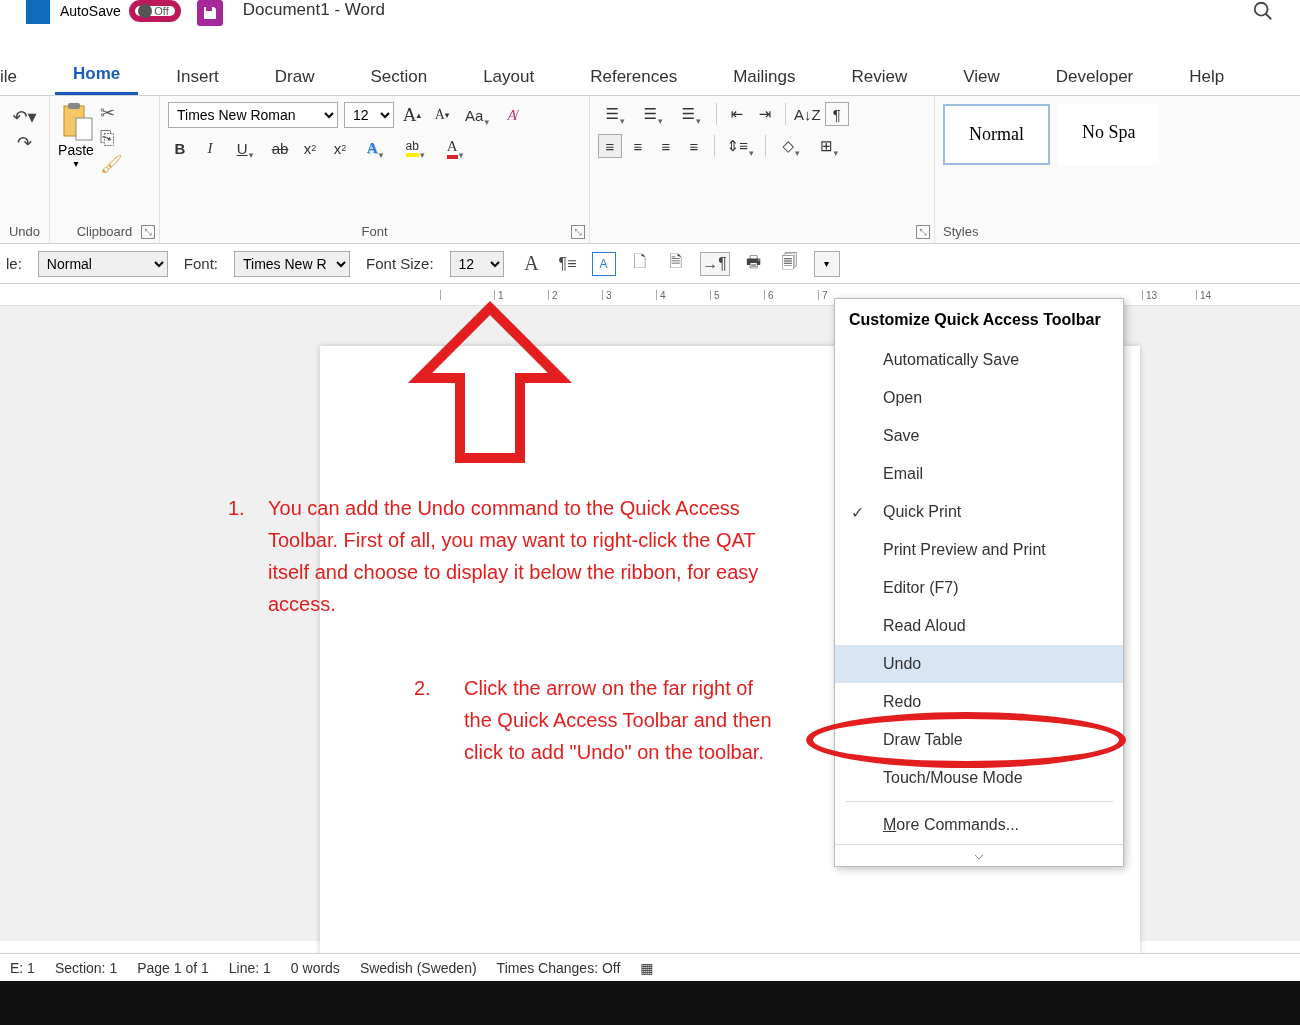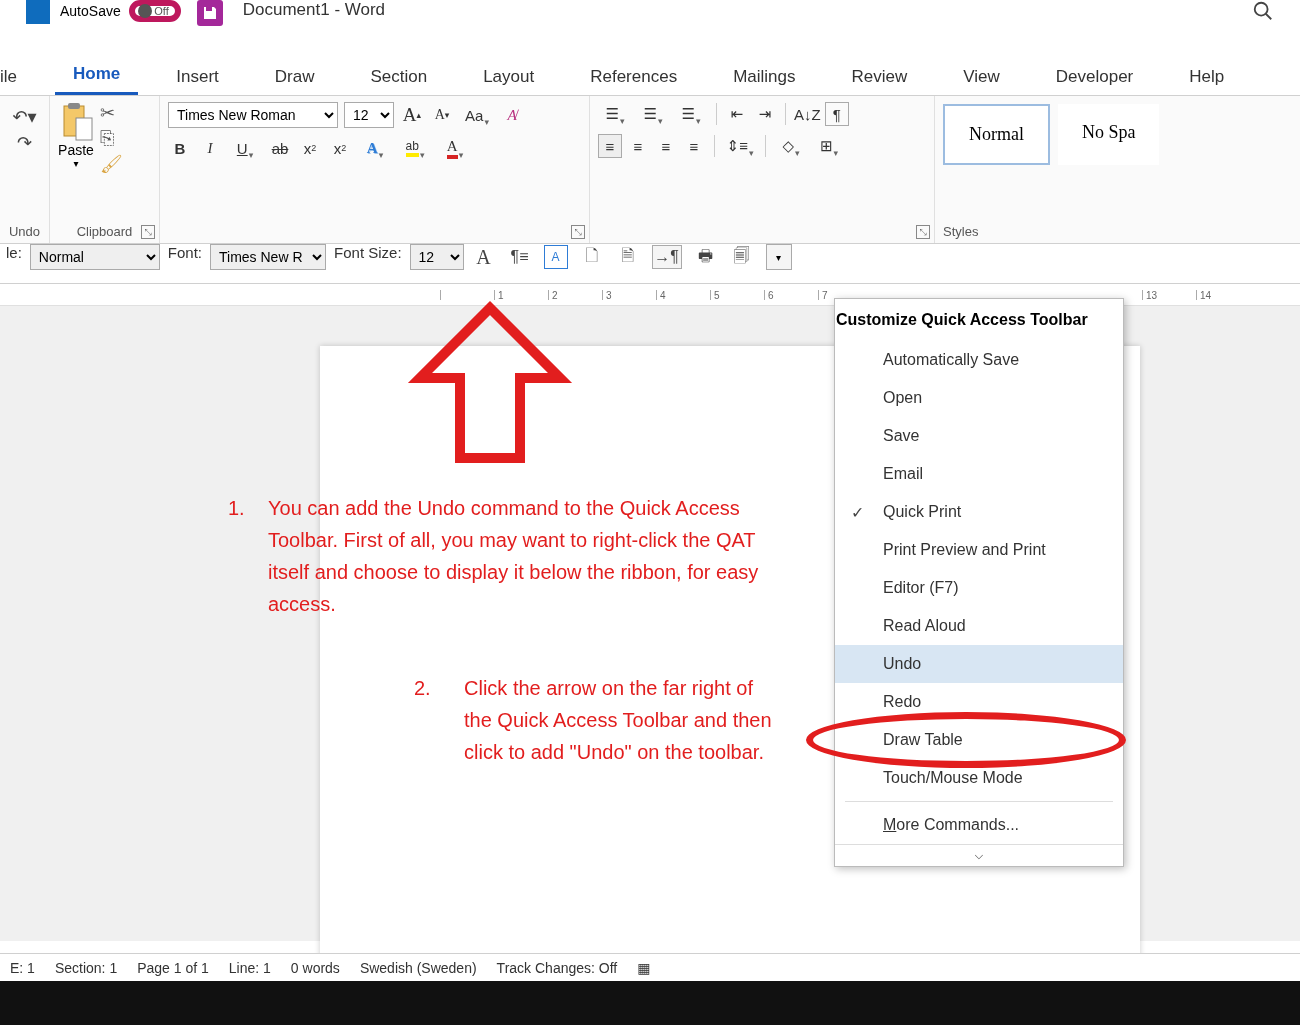--- a/index.html
+++ b/index.html
@@ -48,21 +48,21 @@
 
 .para-group { width: 345px; }
 .para-row { display: flex; align-items: center; gap: 4px; margin-bottom: 8px; }
 .para-row .sep { width: 1px; height: 22px; background: #ccc; margin: 0 4px; }
 .pilcrow { border: 1px solid #aaa; padding: 1px 5px; }
 
 .styles-group { flex: 1; display: flex; align-items: flex-start; gap: 10px; padding-top: 8px; }
 .style-box { border: 1px solid #c5d8ed; padding: 18px 24px; font-family: Georgia, serif; font-size: 18px; background: #fff; }
 .style-box.normal { border: 2px solid #9cbce0; }
 
-.qat-row { height: 40px; border-bottom: 1px solid #d0d0d0; display: flex; align-items: flex-start; padding: 0 6px; gap: 8px; background: #fff; font-size: 15px; }
+.qat-row { height: 40px; border-bottom: 1px solid #d0d0d0; display: flex; align-items: center; padding: 0 6px; gap: 16px; background: #fff; font-size: 15px; }
 .qat-row select { border: 1px solid #aaa; padding: 2px 4px; height: 26px; font-size: 14px; }
 .qat-row .lbl { color: #333; }
 .qat-icons { display: flex; align-items: center; gap: 12px; }
 .qat-ico { width: 24px; height: 24px; display: flex; align-items: center; justify-content: center; color: #444; font-size: 16px; border: none; background: none; }
 .qat-ico.boxed { border: 1px solid #aaa; background: #f5f5f5; width: 30px; }
 .qat-drop { border: 1px solid #aaa; background: #f5f5f5; width: 26px; height: 26px; display: flex; align-items: center; justify-content: center; font-size: 10px; }
 
 .ruler { height: 22px; background: #fff; border-bottom: 1px solid #e0e0e0; position: relative; font-size: 10px; color: #666; padding-left: 300px; display: flex; align-items: center; }
 .ruler .tick { display: inline-block; width: 54px; border-left: 1px solid #aaa; padding-left: 3px; height: 10px; }
 
@@ -73,21 +73,21 @@
 .arrow-annot svg { stroke: #e21e1e; stroke-width: 10; fill: none; }
 
 .instr { position: absolute; color: #e21e1e; font-size: 20px; line-height: 1.6; }
 .instr .num { position: absolute; left: -42px; top: 0; }
 .instr1 { left: 268px; top: 492px; width: 500px; }
 .instr1 .num { left: -40px; }
 .instr2 { left: 464px; top: 672px; width: 310px; }
 .instr2 .num { left: -50px; }
 
 .dropdown { position: absolute; left: 834px; top: 298px; width: 290px; background: #fff; border: 1px solid #bbb; box-shadow: 2px 2px 8px rgba(0,0,0,0.25); z-index: 50; }
-.dropdown .dd-header { font-weight: 600; padding: 12px 1px; font-size: 16px; }
+.dropdown .dd-header { font-weight: 600; padding: 12px 14px; font-size: 16px; }
 .dropdown .dd-item { padding: 10px 14px 10px 48px; font-size: 16px; color: #333; position: relative; }
 .dropdown .dd-item.hover { background: #d8e6f3; }
 .dropdown .dd-item .check { position: absolute; left: 16px; top: 10px; color: #444; }
 .dropdown .dd-sep { height: 1px; background: #ddd; margin: 4px 10px; }
 .dropdown .dd-expand { text-align: center; padding: 4px; font-size: 11px; color: #555; border-top: 1px solid #ddd; }
 .accel { text-decoration: underline; }
 
 .red-ellipse { position: absolute; left: 806px; top: 712px; width: 320px; height: 56px; border: 7px solid #e21e1e; border-radius: 50%; z-index: 60; }
 
 .statusbar { position: absolute; left: 0; bottom: 44px; right: 0; height: 28px; background: #fff; border-top: 1px solid #d0d0d0; display: flex; align-items: center; gap: 20px; padding: 0 10px; font-size: 14px; color: #333; }
@@ -194,20 +194,21 @@
         </div>
       <div class="rb-btn wide">
           <span style="border-bottom:4px solid #ffeb00;font-size:12px">ab</span>
           <span class="dd">▾</span>
         </div>
       <div class="rb-btn wide">
           <span style="border-bottom:4px solid #d62424;font-family:serif">A</span>
           <span class="dd">▾</span>
         </div>
     </div>
+    <div class="label">Font</div>
     <div class="launcher">⤡</div>
   </div>
 
   <div class="ribbon-group para-group">
     <div class="para-row">
       <div class="rb-btn wide">☰<span class="dd">▾</span></div>
       <div class="rb-btn wide">☰<span class="dd">▾</span></div>
       <div class="rb-btn wide">☰<span class="dd">▾</span></div>
       <div class="sep"></div>
       <div class="rb-btn">⇤</div>
@@ -318,17 +319,17 @@
 
 <div class="red-ellipse"></div>
 
 <div class="statusbar">
   <span>E: 1</span>
   <span>Section: 1</span>
   <span>Page 1 of 1</span>
   <span>Line: 1</span>
   <span>0 words</span>
   <span>Swedish (Sweden)</span>
-  <span>Track Changes: Off</span>
+  <span>Times Changes: Off</span>
   <span>▦</span>
 </div>
 
 <div class="blackbar"></div>
 
 </body></html>

